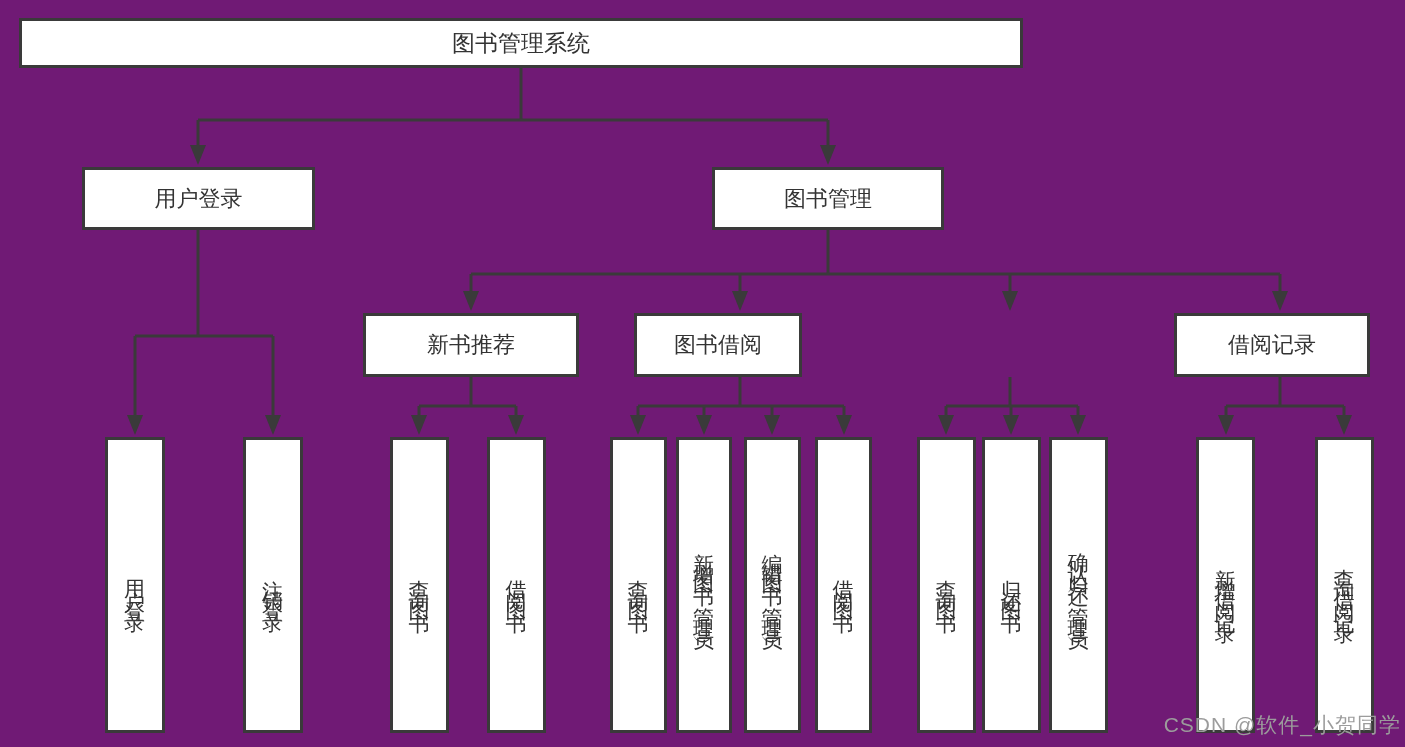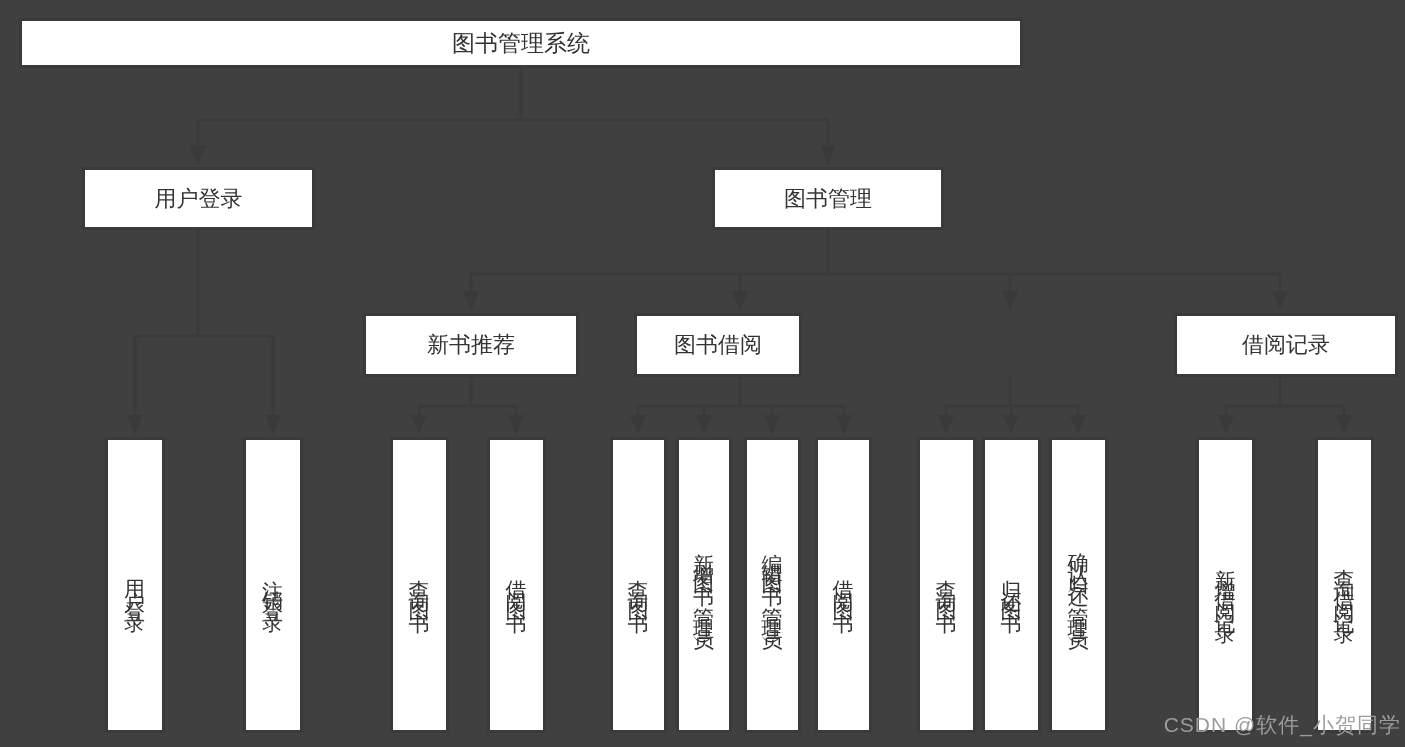--- a/index.html
+++ b/index.html
@@ -1,19 +1,19 @@
 <!DOCTYPE html>
 <html><head>
 <meta charset="utf-8">
 <style>
   html,body{margin:0;padding:0;background:#fff;}
   #canvas{
     position:relative;
     width:1405px;height:747px;
-    background:#404040;
+    background:#701a75;
     font-family:"Liberation Sans","DejaVu Sans",sans-serif;
     overflow:hidden;
   }
   #connectors{position:absolute;left:0;top:0;width:1405px;height:747px;}
   .box{
     position:absolute;
     box-sizing:border-box;
     border:3px solid #3a3a3a;
     background:#ffffff;
     display:flex;
@@ -104,21 +104,21 @@
   <div class="box hbox" style="left:363px;top:313px;width:216px;height:64px">
     <span>新书推荐</span>
   </div>
 
   <div class="box hbox" style="left:712px;top:167px;width:232px;height:63px">
     <span>图书管理</span>
   </div>
   <div class="box hbox" style="left:634px;top:313px;width:168px;height:64px">
     <span>图书借阅</span>
   </div>
-  <div class="box hbox" style="left:1174px;top:313px;width:224px;height:64px">
+  <div class="box hbox" style="left:1174px;top:313px;width:196px;height:64px">
     <span>借阅记录</span>
   </div>
 
   <div class="box vbox" style="left:105px;top:437px;width:60px;height:296px">
     <span class="vtext">用户登录</span>
   </div>
   <div class="box vbox" style="left:243px;top:437px;width:60px;height:296px">
     <span class="vtext">注销登录</span>
   </div>
 

